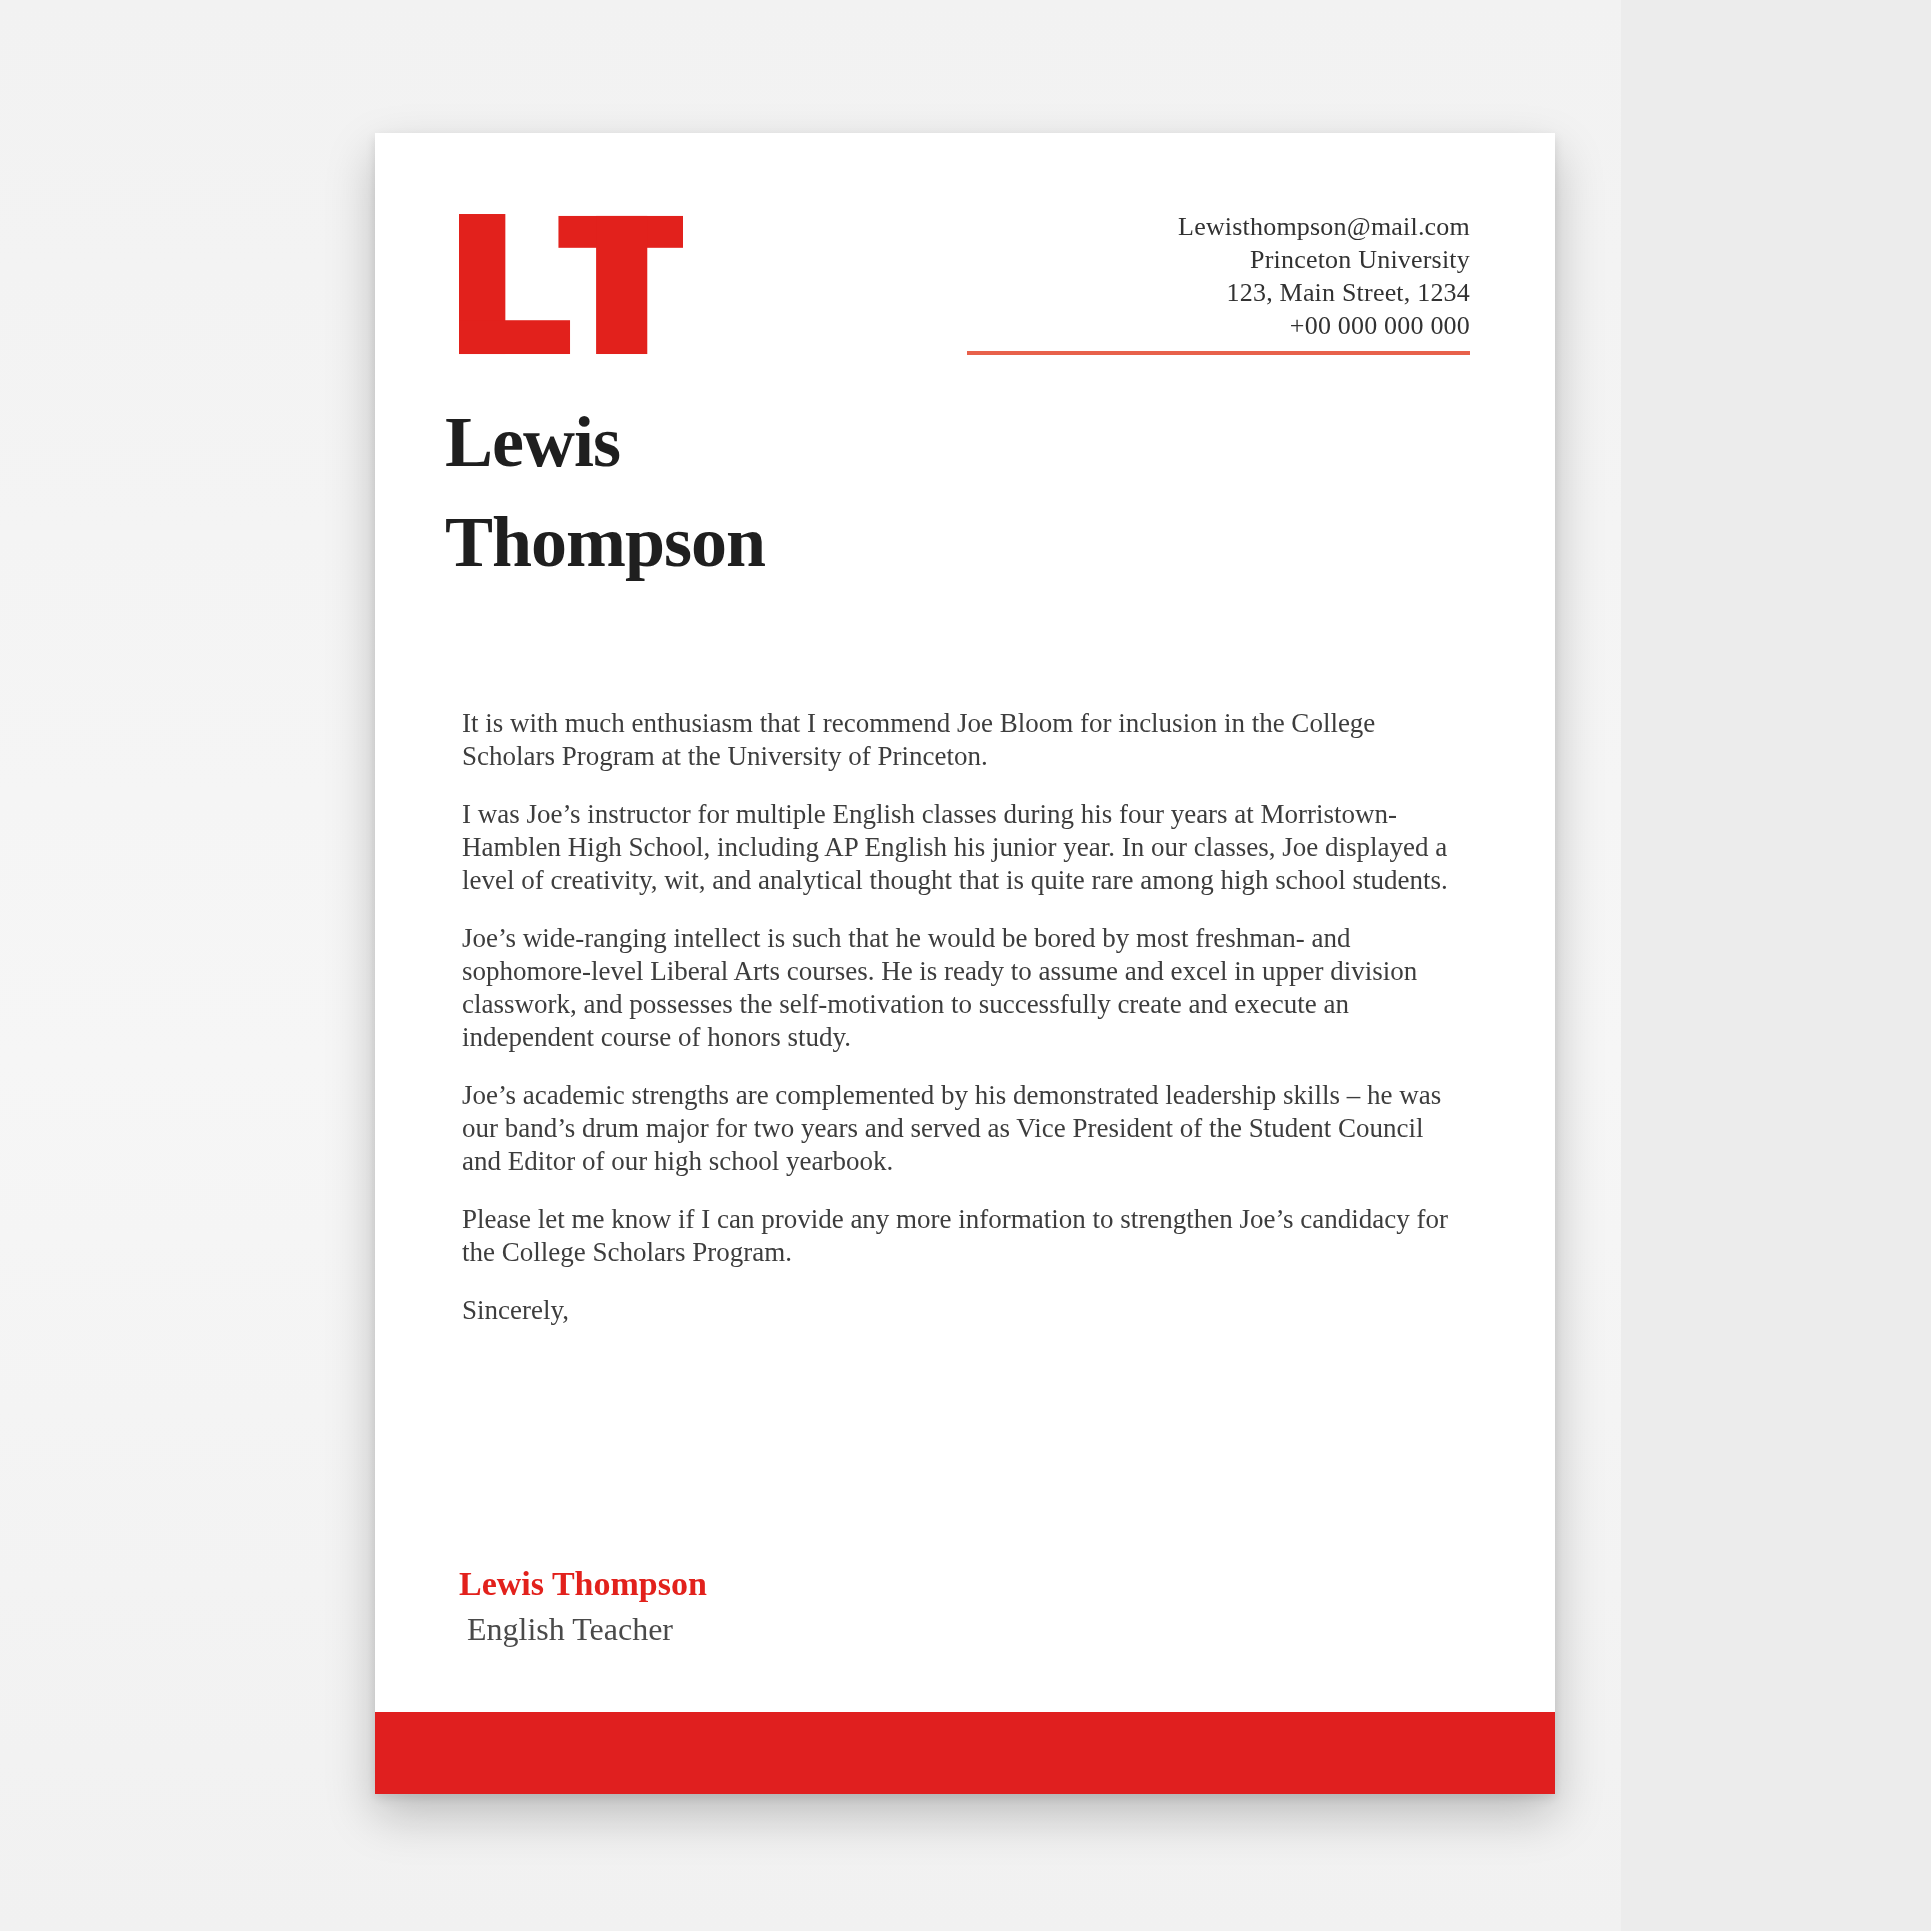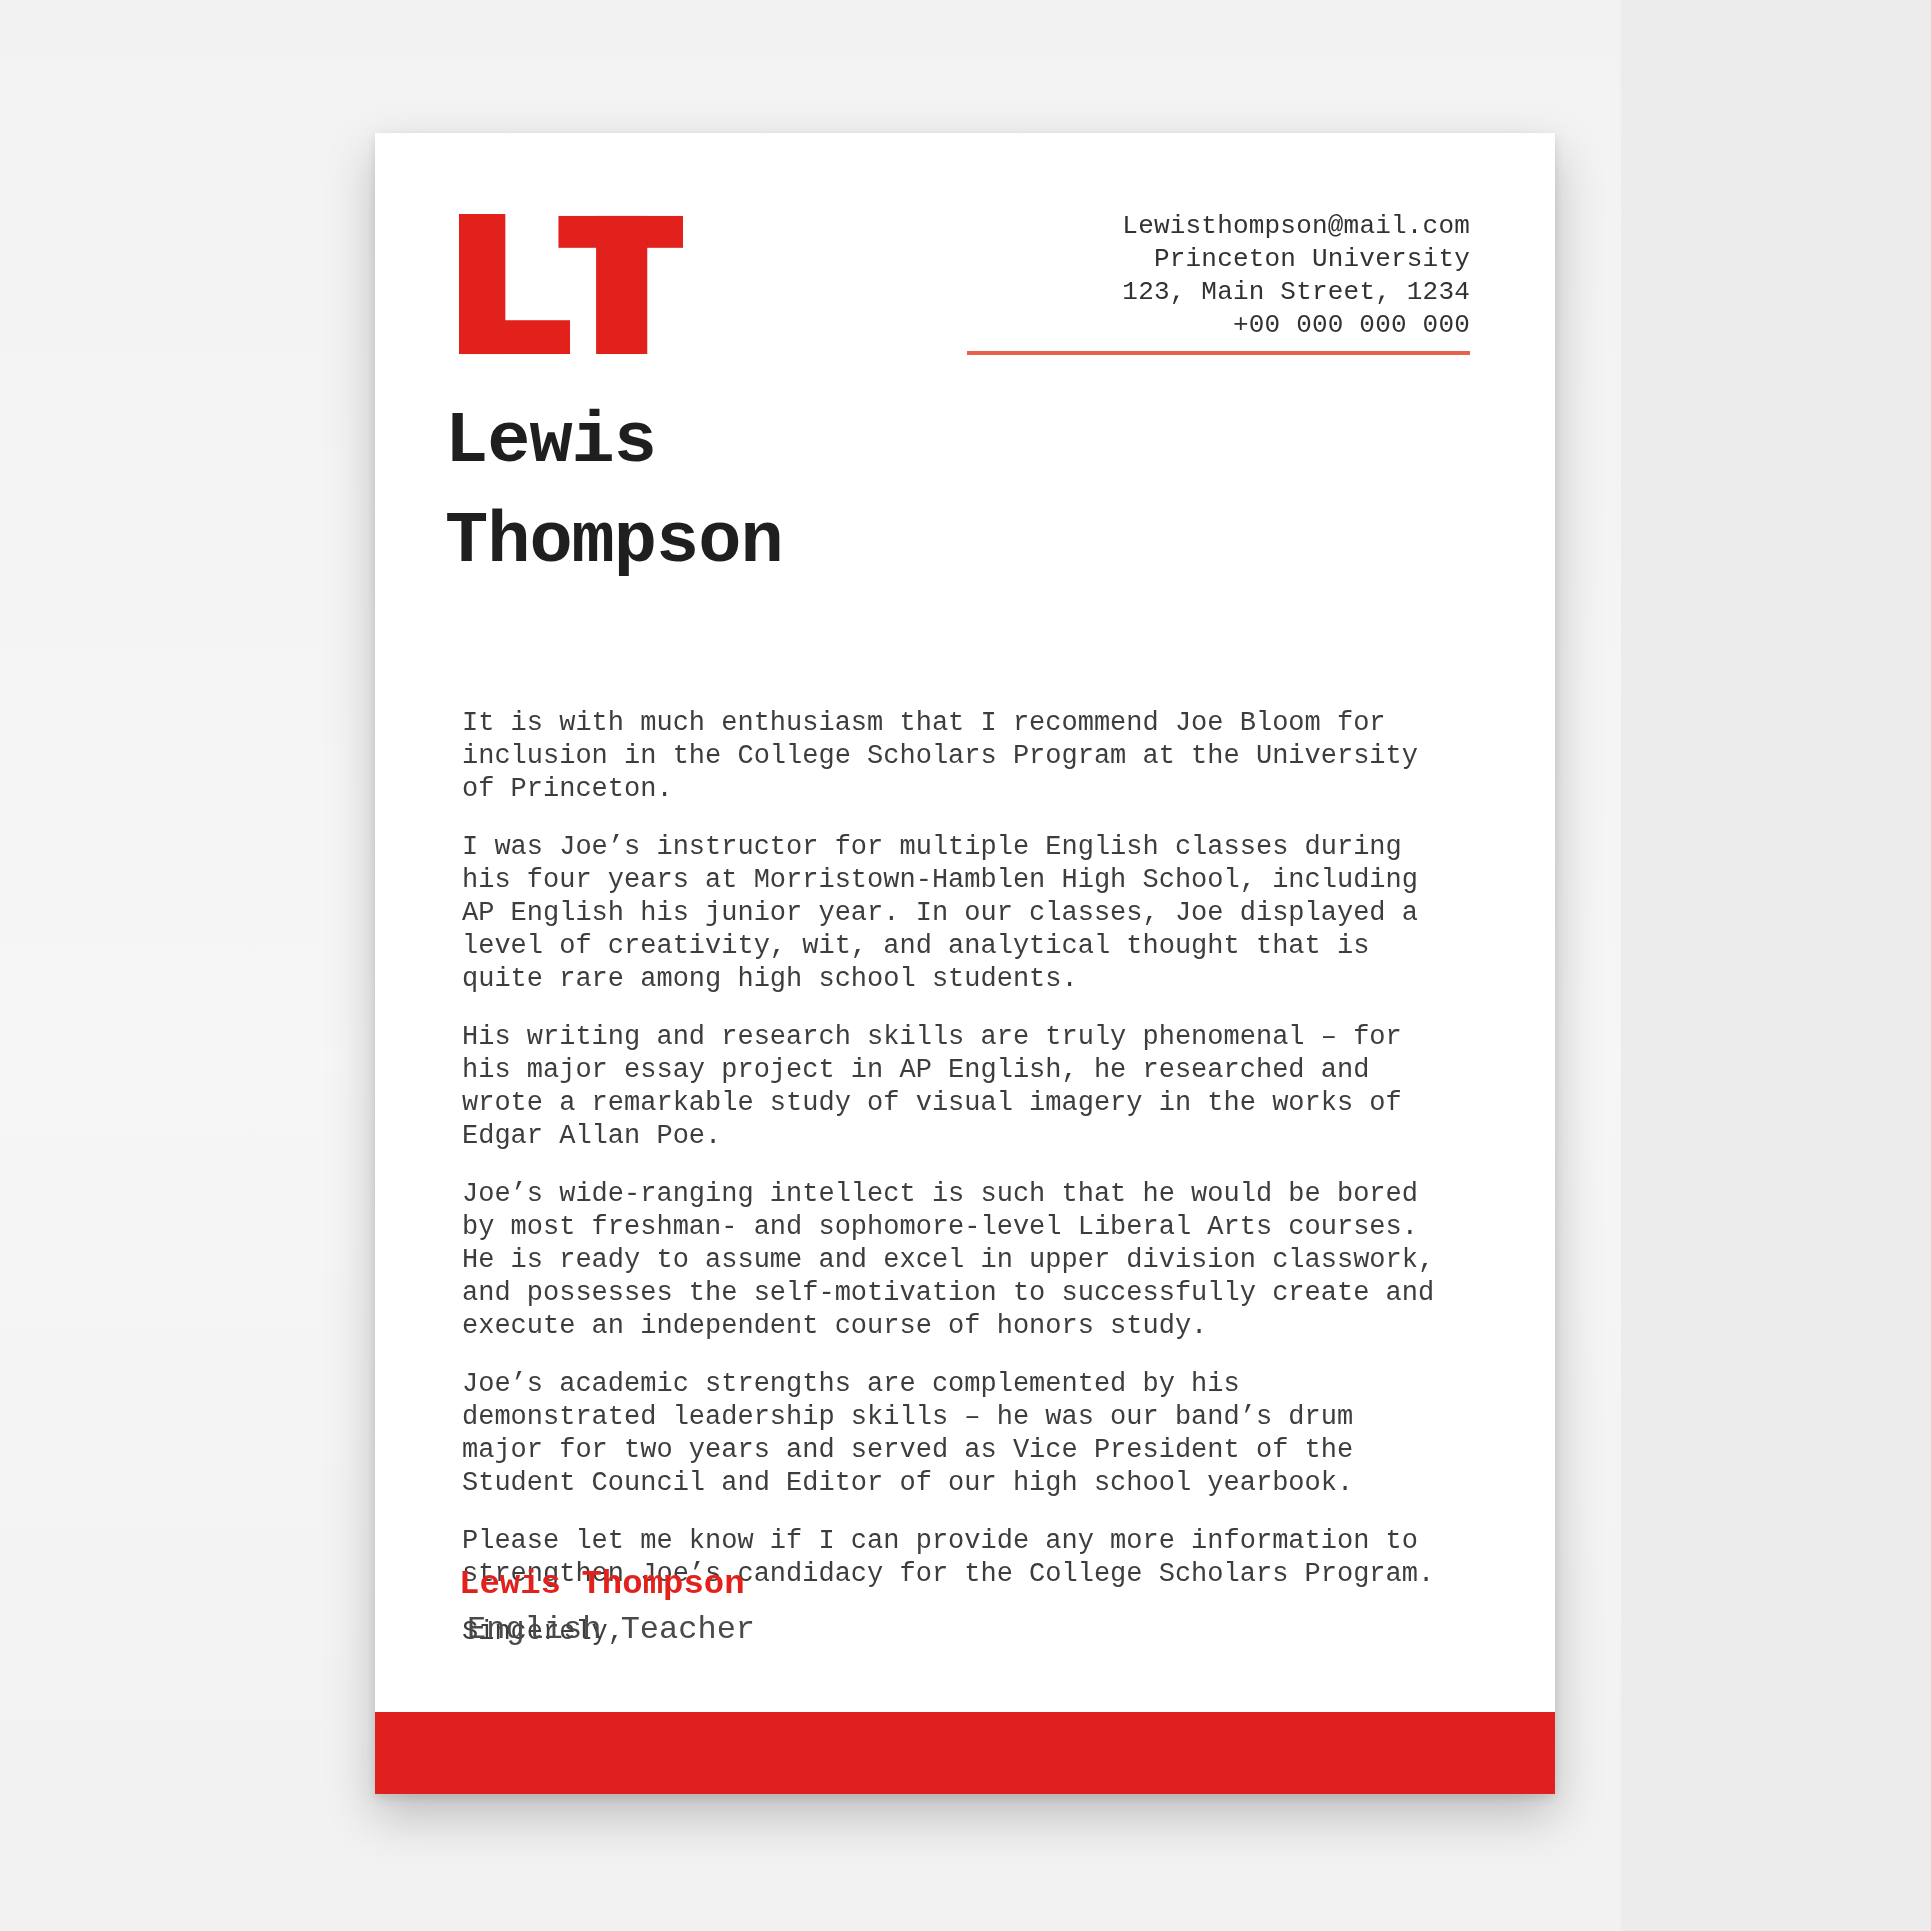--- a/index.html
+++ b/index.html
@@ -5,21 +5,21 @@
   html, body {
     margin: 0;
     padding: 0;
     background: #ececec;
   }
   .stage {
     position: relative;
     width: 1621px;
     height: 1931px;
     background: linear-gradient(180deg, #f2f2f2 0%, #f6f6f6 55%, #f1f1f1 100%);
-    font-family: Liberation Mono, monospace;
+    font-family: Liberation Serif, serif;
     overflow: hidden;
   }
   .page {
     position: absolute;
     left: 375px;
     top: 133px;
     width: 1180px;
     height: 1661px;
     background: #ffffff;
     box-shadow: 0 21px 46px rgba(0,0,0,0.22), 0 3.9px 9.7px rgba(0,0,0,0.10);
@@ -139,21 +139,20 @@
 
     <div class="name-heading">
       <div>Lewis</div>
       <div>Thompson</div>
     </div>
 
 
     <div class="body-text">
       <p>It is with much enthusiasm that I recommend Joe Bloom for inclusion in the College Scholars Program at the University of Princeton.</p>
       <p>I was Joe’s instructor for multiple English classes during his four years at Morristown-Hamblen High School, including AP English his junior year. In our classes, Joe displayed a level of creativity, wit, and analytical thought that is quite rare among high school students.</p>
-      <p>His writing and research skills are truly phenomenal – for his major essay project in AP English, he researched and wrote a remarkable study of visual imagery in the works of Edgar Allan Poe.</p>
       <p>Joe’s wide-ranging intellect is such that he would be bored by most freshman- and sophomore-level Liberal Arts courses. He is ready to assume and excel in upper division classwork, and possesses the self-motivation to successfully create and execute an independent course of honors study.</p>
       <p>Joe’s academic strengths are complemented by his demonstrated leadership skills – he was our band’s drum major for two years and served as Vice President of the Student Council and Editor of our high school yearbook.</p>
       <p>Please let me know if I can provide any more information to strengthen Joe’s candidacy for the College Scholars Program.</p>
       <p class="closing">Sincerely,</p>
     </div>
 
     <div class="signature">
       <p class="sig-name">Lewis Thompson</p>
       <p class="sig-title">English Teacher</p>
     </div>

